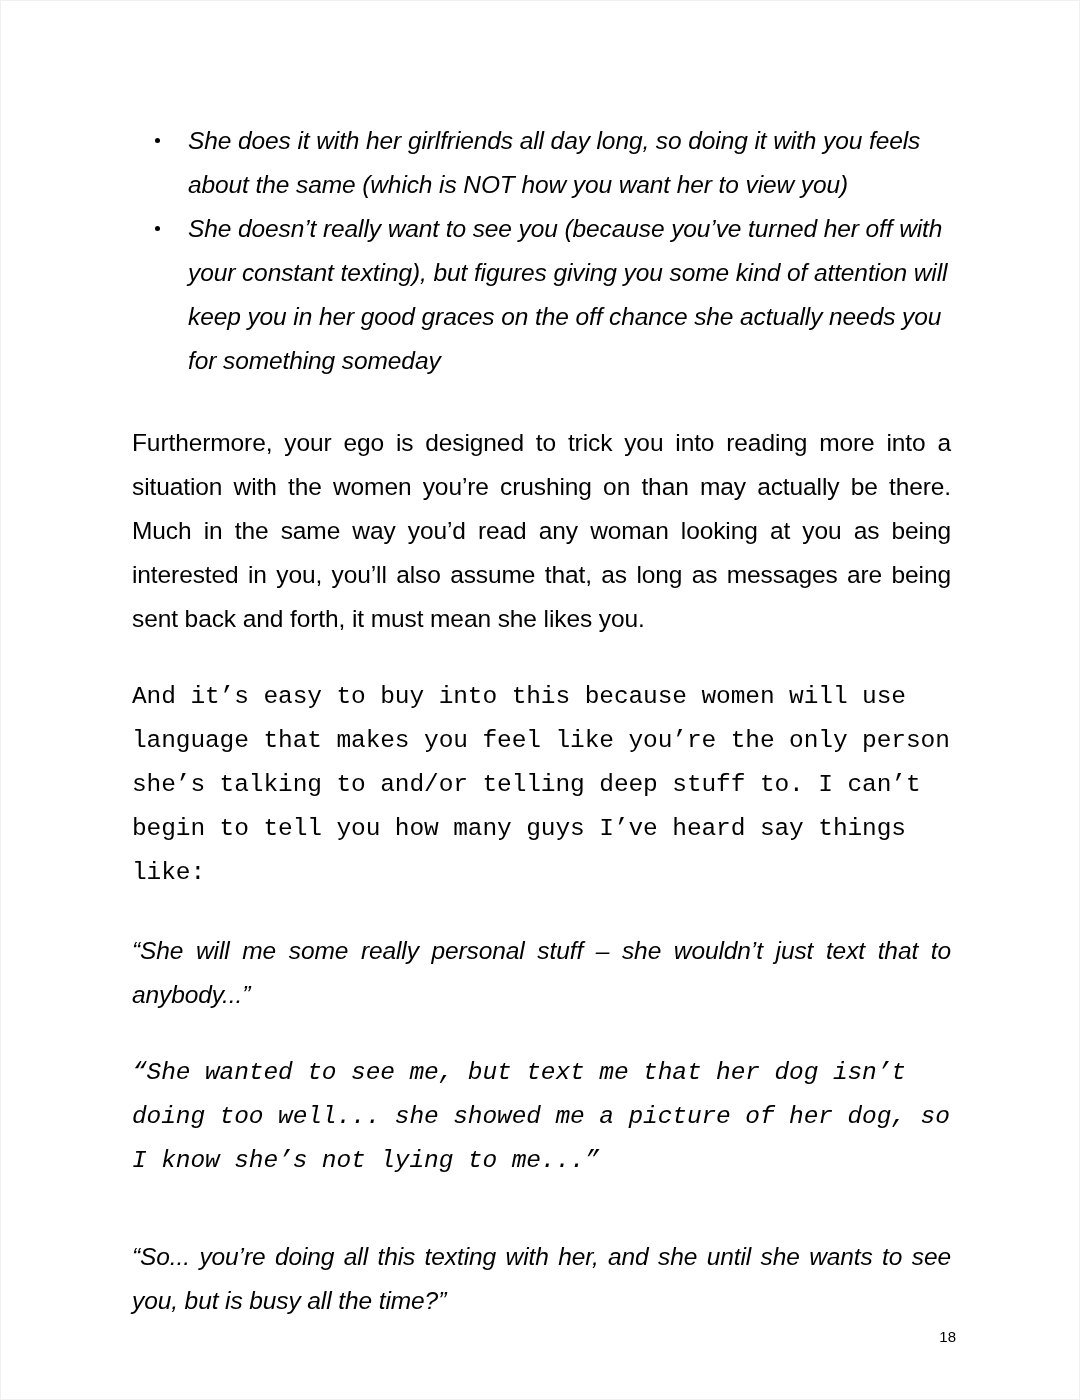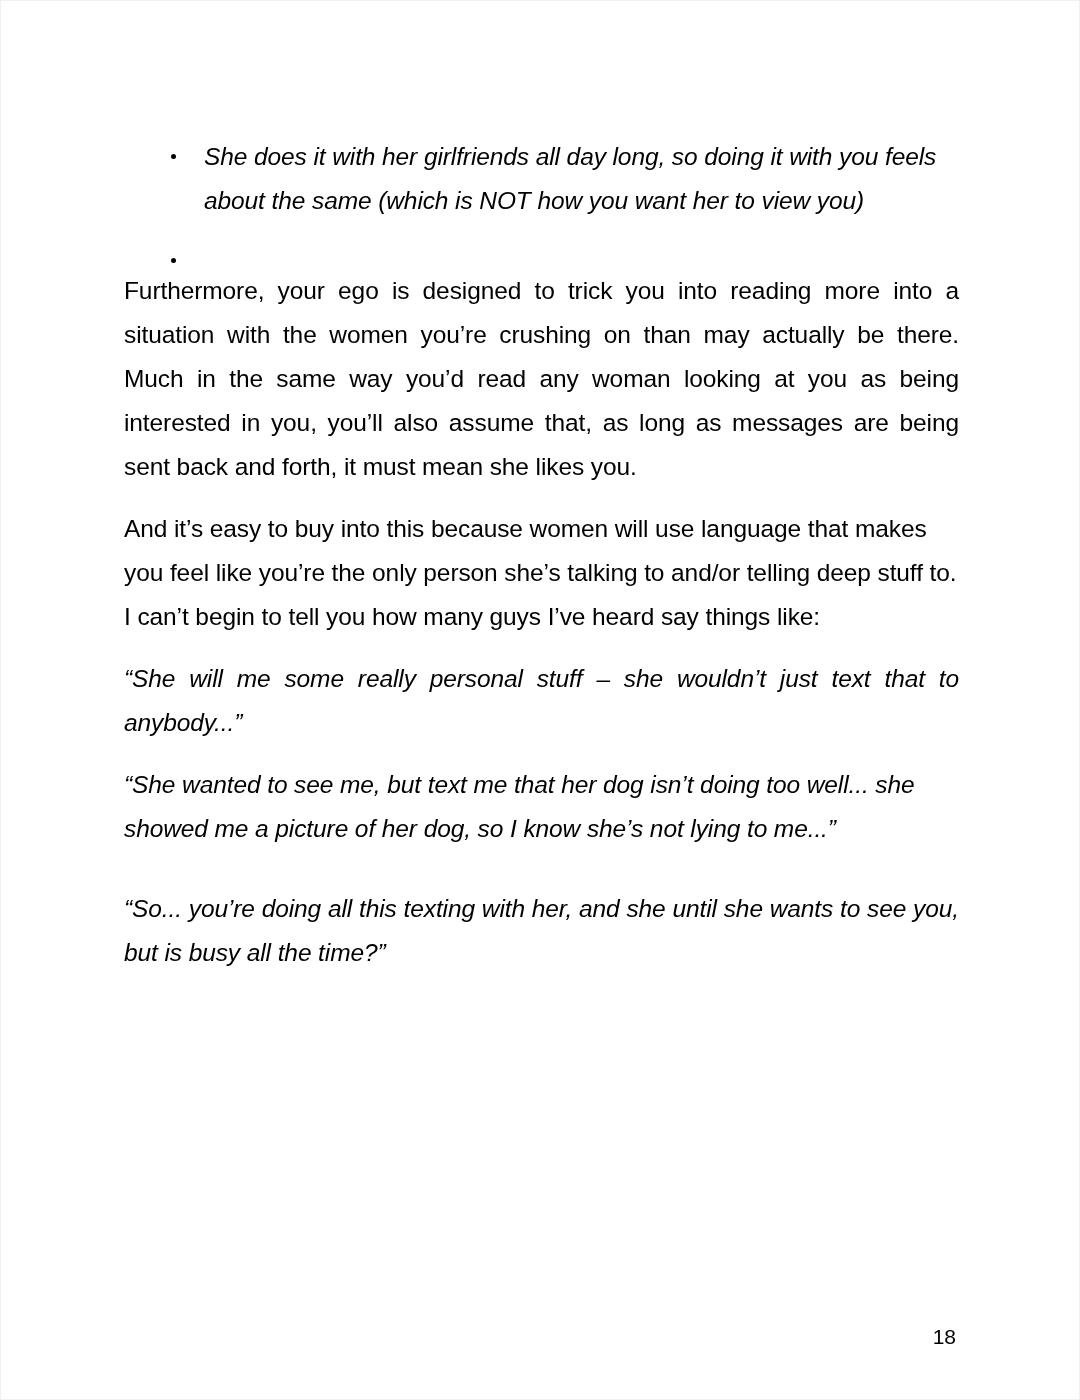--- a/index.html
+++ b/index.html
@@ -34,73 +34,74 @@
     padding: 0;
   }
   .bullet-item {
     position: relative;
     padding-left: 64px;
     font-style: italic;
     font-size: 24.5px;
     line-height: 44px;
     color: #000000;
     text-align: left;
-    margin: 16px;
+    margin: 0;
     letter-spacing: -0.1px;
   }
   .bullet-item .bullet-dot {
     position: absolute;
     left: 31px;
     top: 19px;
     width: 5px;
     height: 5px;
     background: #000000;
     border-radius: 50%;
     display: block;
   }
   
   p.para {
     font-size: 24.5px;
     line-height: 44px;
     color: #000000;
-    margin: 0;
+    margin: 8px;
     letter-spacing: -0.1px;
   }
   .gap-after-list { height: 30px; }
   .para-gap { height: 18px; }
 
   .justify { text-align: justify; text-justify: inter-word; }
-  .left { text-align: left; }
+  .left { text-align: left; font-family: Liberation Mono, monospace; }
   .italic { font-style: italic; }
 
   
   .page-number {
     position: absolute;
     right: 123px;
     bottom: 50px;
-    font-size: 21px;
+    font-size: 15px;
     line-height: 24px;
     color: #000000;
     text-align: right;
   }
 </style>
 </head>
 <body>
 
 <div class="page">
 
   <div class="content">
 
     <ul class="bullet-list">
       <li class="bullet-item">
         <span class="bullet-dot"></span>
         <span>She does it with her girlfriends all day long, so doing it with you feels about the same (which is NOT how you want her to view you)</span>
       </li>
       <li class="bullet-item">
         <span class="bullet-dot"></span>
+        <span>She doesn’t really want to see you (because you’ve turned her off with your constant texting), but figures giving you some kind of attention will keep you in her good graces on the off chance she actually needs you for something someday</span>
       </li>
     </ul>
 
     <div class="gap-after-list"></div>
 
     <p class="para justify">Furthermore, your ego is designed to trick you into reading more into a situation with the women you’re crushing on than may actually be there. Much in the same way you’d read any woman looking at you as being interested in you, you’ll also assume that, as long as messages are being sent back and forth, it must mean she likes you.</p>
 
     <div class="para-gap"></div>
 
     <p class="para left">And it’s easy to buy into this because women will use language that makes you feel like you’re the only person she’s talking to and/or telling deep stuff to. I can’t begin to tell you how many guys I’ve heard say things like:</p>

